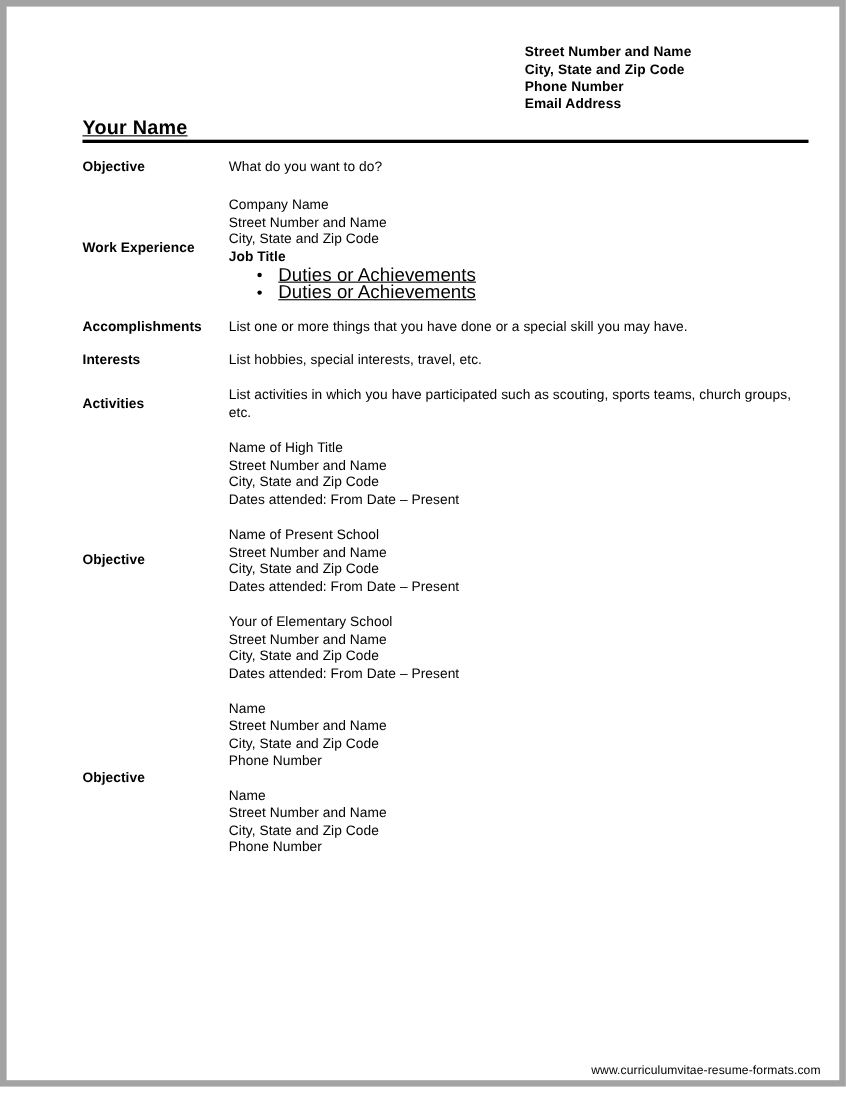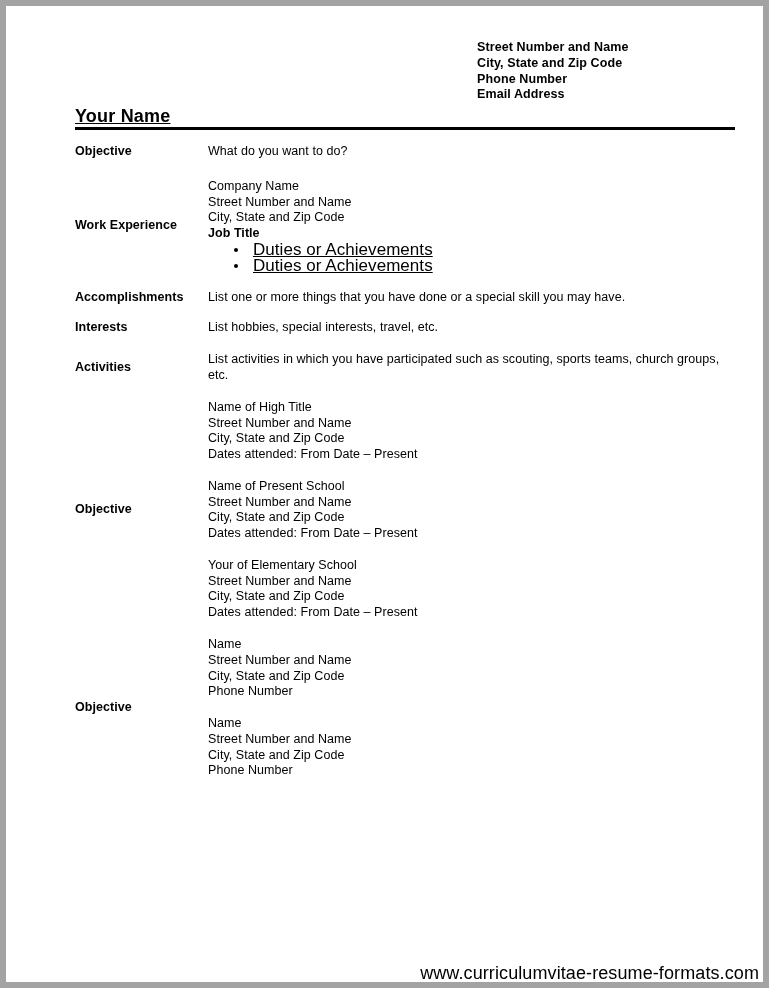--- a/index.html
+++ b/index.html
@@ -116,23 +116,23 @@
   .row-work { margin-bottom: 16px; }
   .row-accomplishments { margin-bottom: 15px; }
   .row-activities { margin-bottom: 16px; }
   .row-interests { margin-bottom: 16px; }
   .row-education { margin-bottom: 16px; }
   .row-references { margin-bottom: 0; }
 
   
   .footer-url {
     position: absolute;
-    right: 4px;
+    right: 17px;
     bottom: 2px;
-    font-size: 18px;
+    font-size: 11px;
     letter-spacing: 0.1px;
     line-height: 14px;
     white-space: nowrap;
   }
 </style>
 </head>
 <body>
 
 <div class="page">
 

